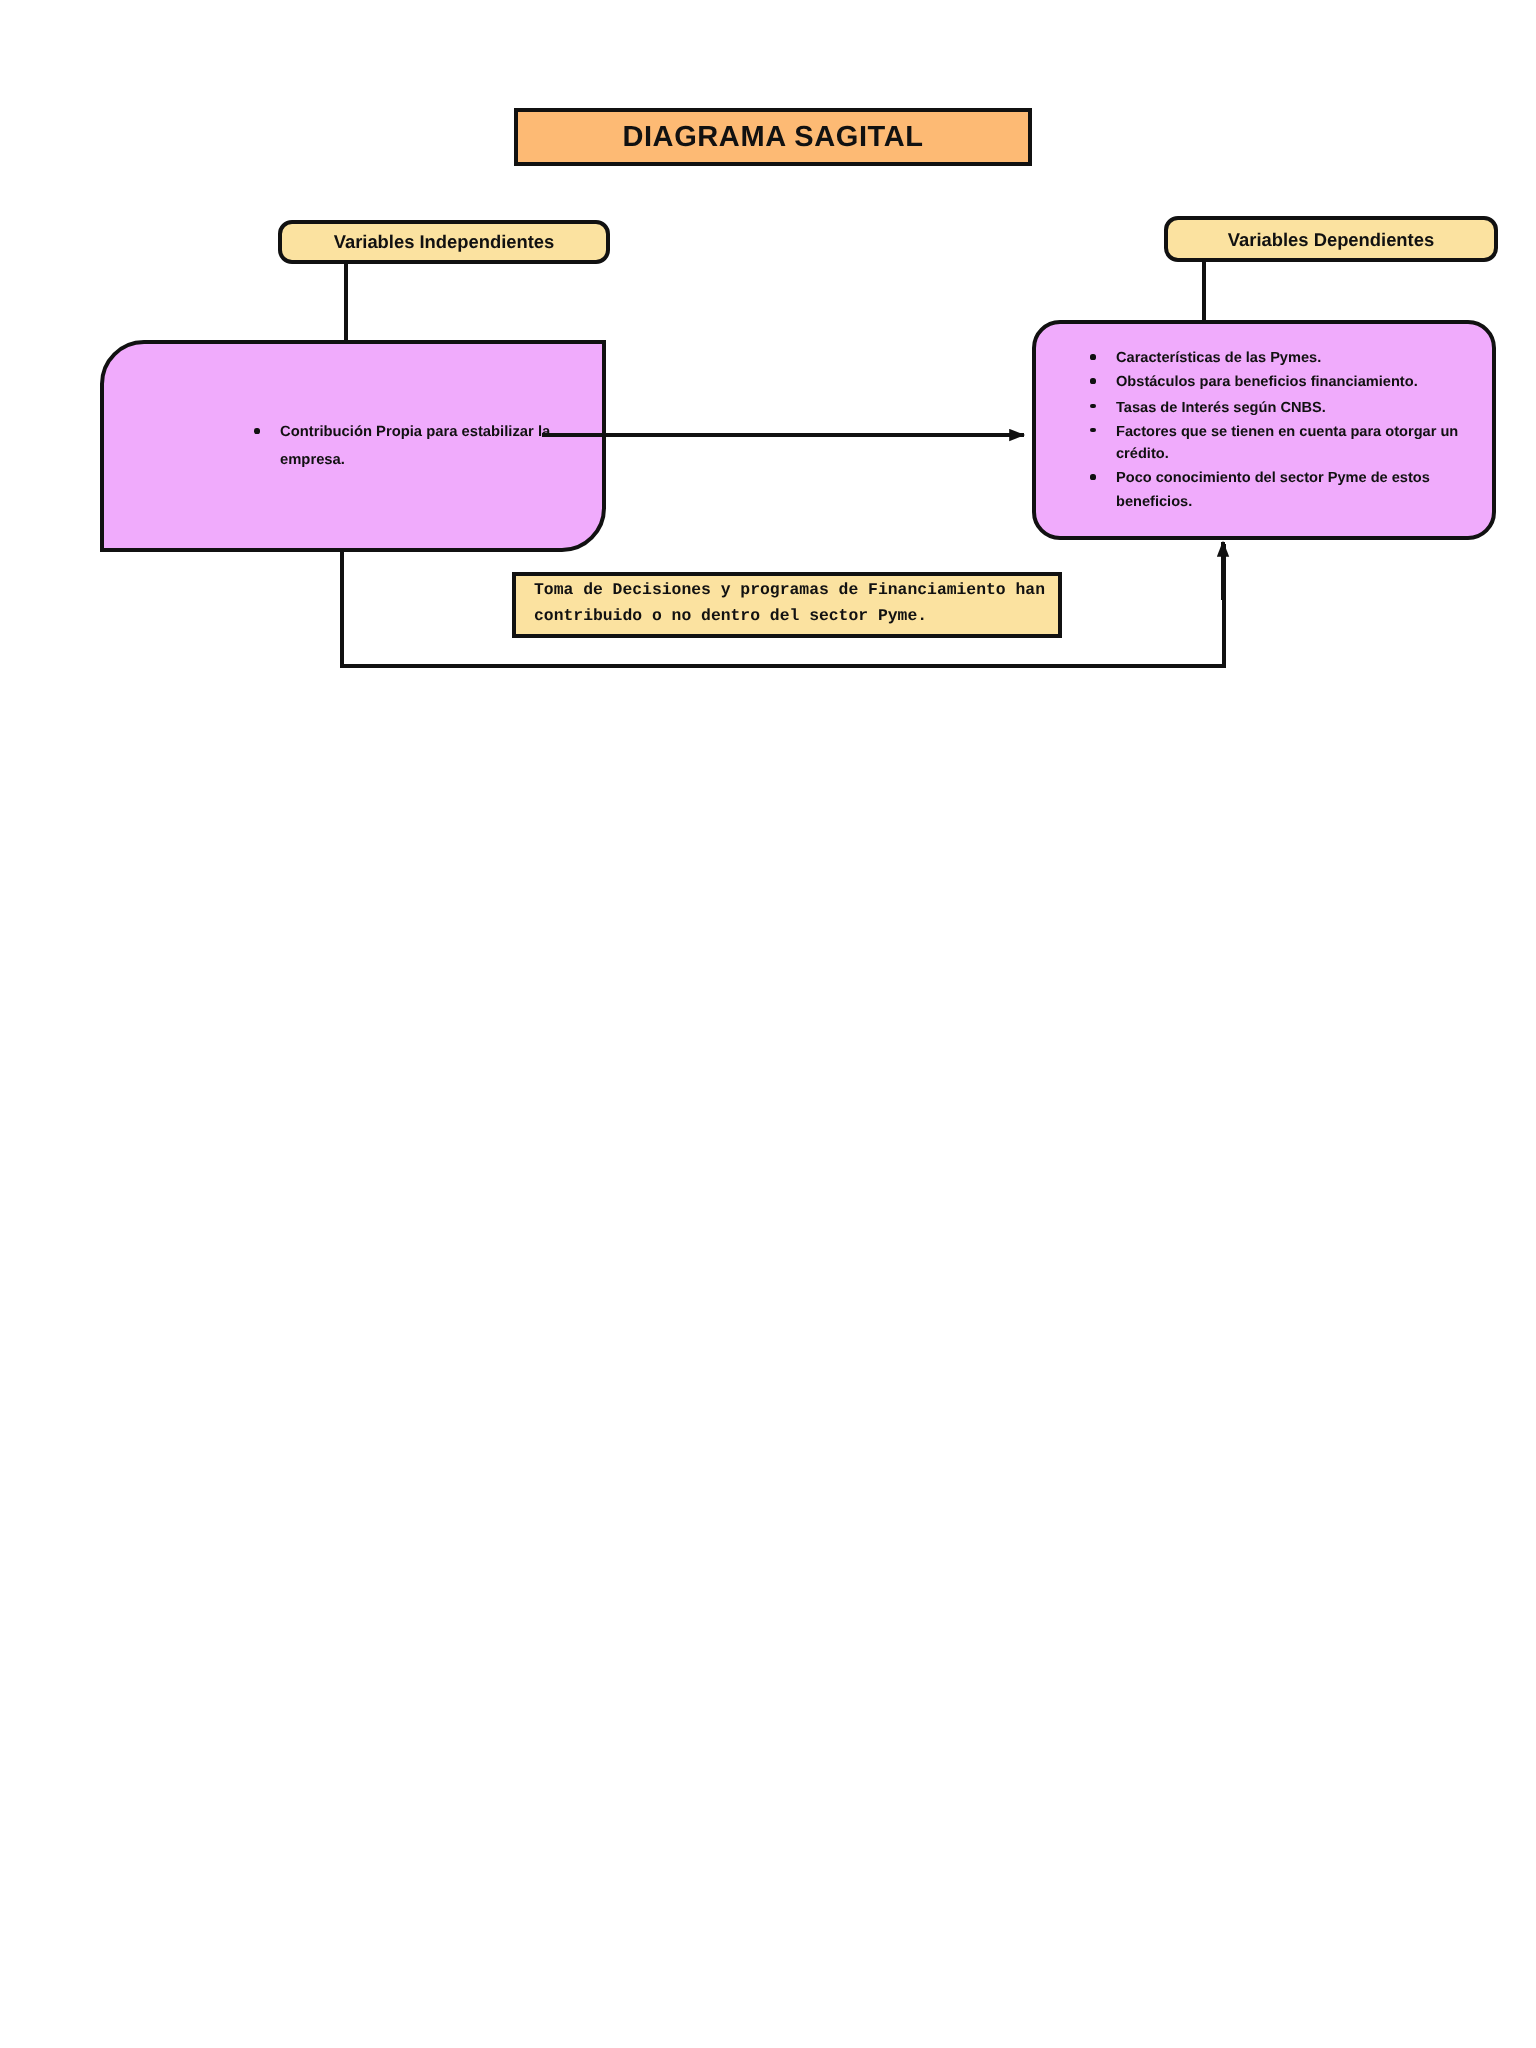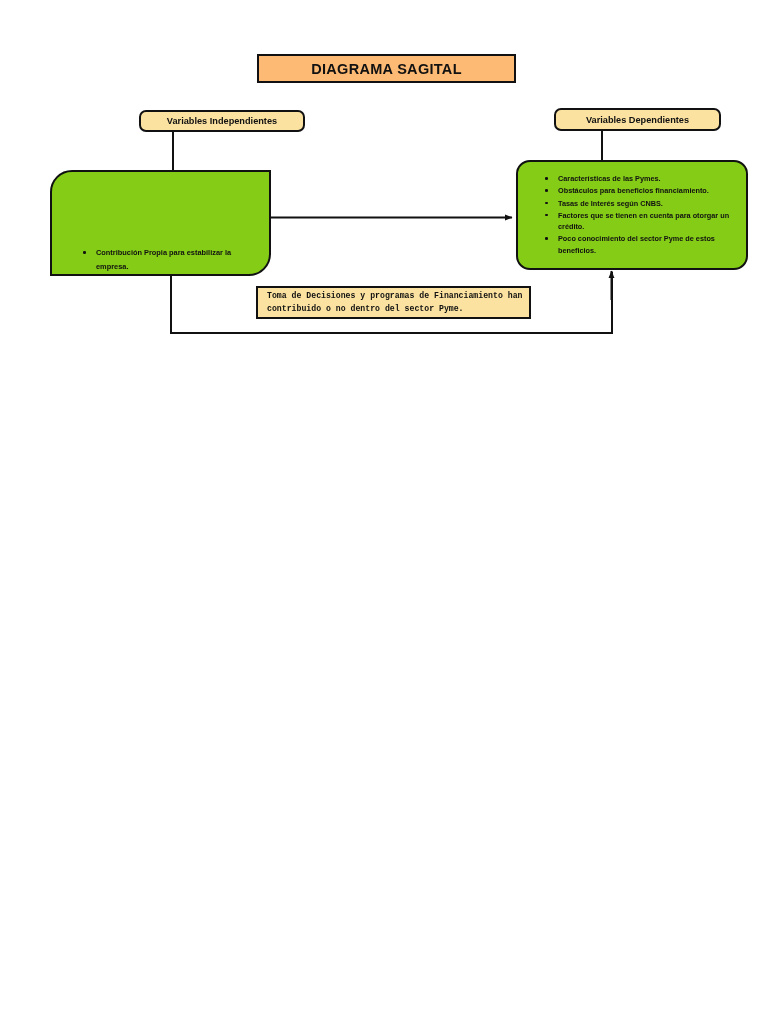--- a/index.html
+++ b/index.html
@@ -56,41 +56,42 @@
     font-weight: bold;
     color: #111111;
   }
   #chip-indep {
     left: 99px;
     top: 110px;
     width: 166px;
     height: 22px;
   }
   #chip-dep {
-    left: 514px;
+    left: 542px;
     top: 108px;
     width: 167px;
     height: 23px;
   }
 
   
   .blue-box {
     position: absolute;
-    background: #84cc16;
+    background: #f0abfc;
     border: 2.5px solid #111111;
     box-sizing: border-box;
   }
   #box-indep {
     left: 50px;
     top: 170px;
-    width: 221px;
+    width: 253px;
     height: 106px;
     border-radius: 22px 0 22px 0;
     display: flex;
-    align-items: flex-end;
+    align-items: center;
+    padding-left: 44px;
   }
   #box-dep {
     left: 516px;
     top: 160px;
     width: 232px;
     height: 110px;
     border-radius: 14px;
     display: flex;
     align-items: center;
   }

